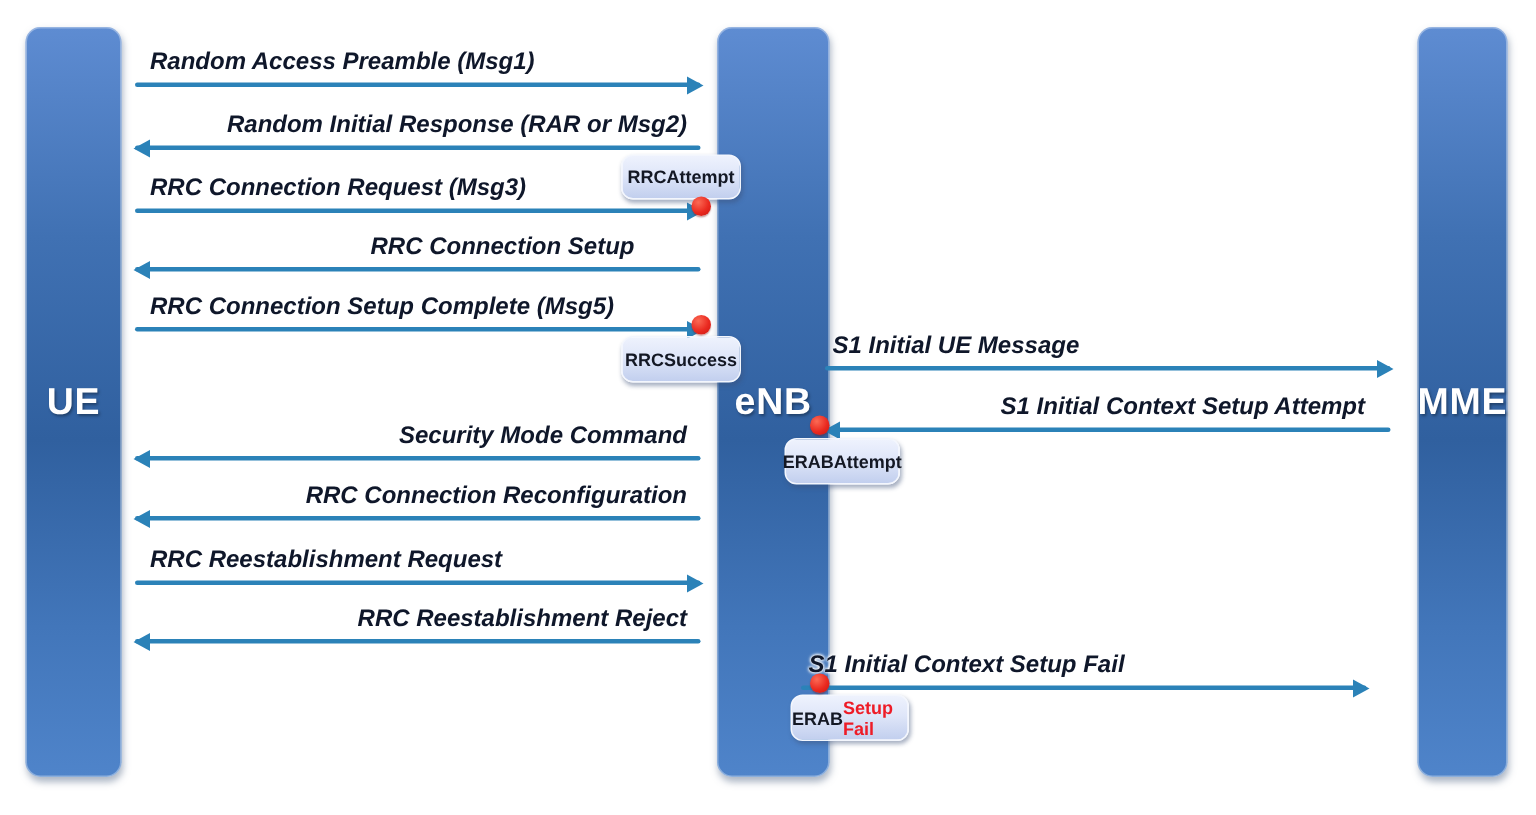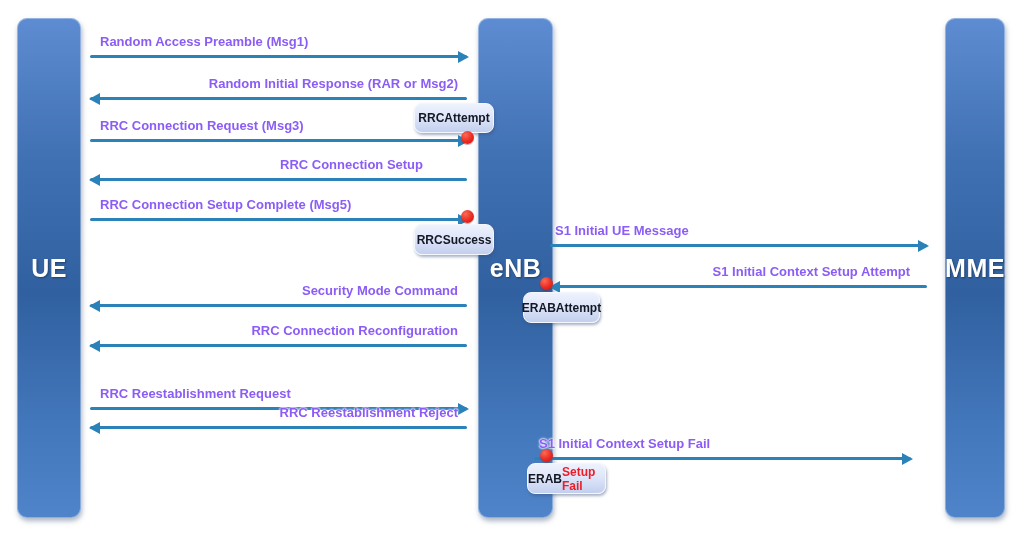--- a/index.html
+++ b/index.html
@@ -20,21 +20,21 @@
     color:#ffffff; font-weight:bold; font-size:25px; letter-spacing:.5px;
     text-shadow:1px 1px 2px rgba(0,0,0,.35);
   }
   #lifeline-ue  { left:17px;  width:64px; }
   #lifeline-enb { left:478px; width:75px; }
   #lifeline-mme { left:945px; width:60px; }
 
   
   .msg { position:absolute; z-index:2; }
   .lbl {
-    font-size:13px; font-weight:bold; color:#8b5cf6;
+    font-size:16px; font-weight:bold; font-style:italic; color:#0f172a;
     white-space:nowrap; line-height:16px; height:16px;
     text-shadow:0 0 2px #fff, 0 0 2px #fff, 0 0 3px #fff;
   }
   .align-l { text-align:left;  padding-left:10px; }
   .align-r { text-align:right; padding-right:10px; }
   .line { position:relative; height:12px; margin-top:1px; }
   .shaft { position:absolute; left:0; right:1px; top:4px; height:3px; background:#2b82b8; border-radius:2px; }
   .head { position:absolute; top:0; width:0; height:0;
           border-top:6px solid transparent; border-bottom:6px solid transparent; }
   .dir-r .head { right:-1px; border-left:11px solid #2b82b8; }
@@ -138,21 +138,21 @@
   </div>
 
   <div class="msg" style="left:90px; top:323px; width:378px;">
     <div class="lbl align-r">RRC Connection Reconfiguration</div>
     <div class="line dir-l">
         <div class="shaft"></div>
         <div class="head"></div>
       </div>
   </div>
 
-  <div class="msg" style="left:90px; top:366px; width:378px;margin-top:20px;">
+  <div class="msg" style="left:90px; top:366px; width:378px;">
     <div class="lbl align-l">RRC Reestablishment Request</div>
     <div class="line dir-r">
         <div class="shaft"></div>
         <div class="head"></div>
       </div>
   </div>
 
   <div class="msg" style="left:90px; top:405px; width:378px;">
     <div class="lbl align-r">RRC Reestablishment Reject</div>
     <div class="line dir-l">

